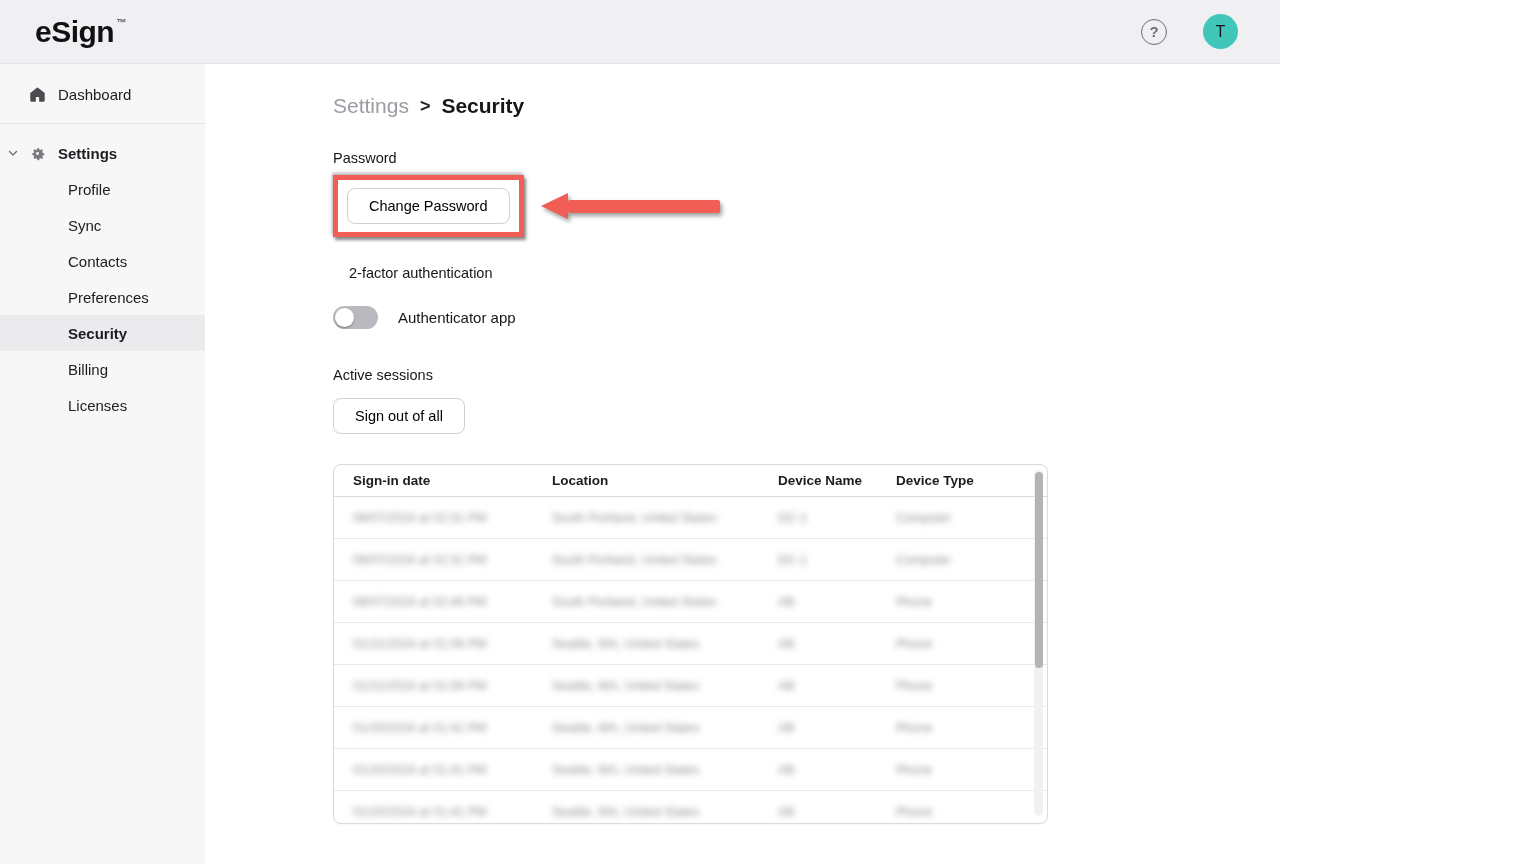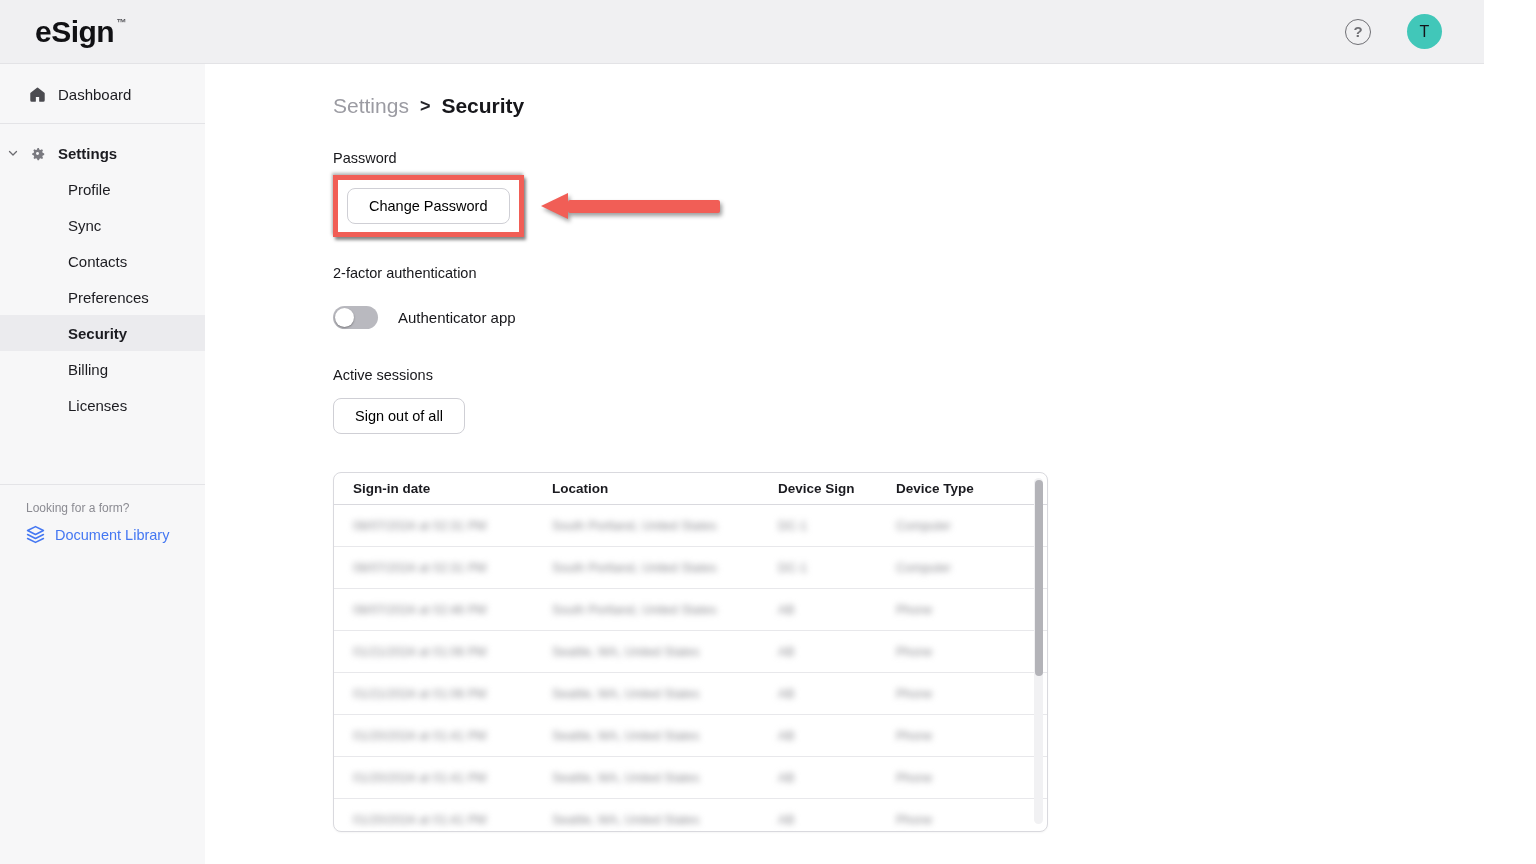--- a/index.html
+++ b/index.html
@@ -1,19 +1,19 @@
 <!DOCTYPE html>
 <html><head>
 <meta charset="utf-8">
 <style>
   * { margin:0; padding:0; box-sizing:border-box; }
   html,body { width:1536px; height:864px; font-family:"Liberation Sans", sans-serif; background:#ffffff; overflow:hidden; }
 
   
-  .header { position:fixed; top:0; left:0; width:1484px; height:64px; background:#f0f0f2; border-bottom:1px solid #e3e3e6; display:flex; align-items:center; z-index:10; }
+  .header { position:fixed; top:0; left:0; width:1280px; height:64px; background:#f0f0f2; border-bottom:1px solid #e3e3e6; display:flex; align-items:center; z-index:10; }
   .logo-wrap { margin-left:35px; display:flex; align-items:flex-start; cursor:default; }
   .logo-text { font-size:30px; font-weight:800; color:#111114; letter-spacing:-0.5px; }
   .logo-tm { font-size:10px; font-weight:700; color:#55555a; margin-left:2px; margin-top:2px; }
   .header-right { margin-left:auto; margin-right:42px; display:flex; align-items:center; gap:36px; }
   .help-circle { width:26px; height:26px; border:1.6px solid #6f6f74; border-radius:50%; display:flex; align-items:center; justify-content:center; font-size:15px; color:#6f6f74; font-weight:600; cursor:pointer; background:transparent; }
   .avatar { width:35px; height:35px; border-radius:50%; background:#41c7b9; display:flex; align-items:center; justify-content:center; font-size:16px; color:#15151a; cursor:pointer; }
 
   
   .sidebar { position:fixed; top:64px; left:0; width:205px; height:800px; background:#f7f7f8; display:flex; flex-direction:column; }
   .side-item { height:36px; display:flex; align-items:center; font-size:15px; color:#1c1c21; cursor:pointer; position:relative; }
@@ -40,31 +40,31 @@
 
   .section-label { font-size:14.5px; color:#17171b; margin-top:32px; }
 
   .pw-row { display:flex; align-items:center; margin-top:9px; }
   .red-box { display:inline-block; border:5px solid #f15e56; padding:8px 9px; background:#ffffff; box-shadow:2px 3px 3px rgba(40,40,40,0.55), -1px -2px 3px rgba(40,40,40,0.35); }
   .btn { background:#ffffff; border:1px solid #cfcfd5; border-radius:8px; padding:9px 21px; font-size:14.5px; color:#000000; cursor:pointer; font-family:"Liberation Sans", sans-serif; }
   .arrow { margin-left:17px; display:flex; align-items:center; filter:drop-shadow(2px 3px 2px rgba(40,40,40,0.45)); }
   .arrow-head { width:0; height:0; border-top:13px solid transparent; border-bottom:13px solid transparent; border-right:27px solid #f15e56; }
   .arrow-body { width:152px; height:13px; background:#f15e56; border-radius:2px; }
 
-  .twofa-title { margin-top:28px; }
+  .twofa-title { margin-top:28px;margin-left:16px; }
   .toggle-row { display:flex; align-items:center; margin-top:25px; }
   .toggle { width:45px; height:23px; border-radius:12px; background:#b9b9bf; position:relative; cursor:pointer; flex:0 0 auto; }
   .toggle-knob { position:absolute; left:2px; top:2px; width:19px; height:19px; border-radius:50%; background:#ffffff; box-shadow:0 1px 2px rgba(0,0,0,0.35); }
   .toggle-label { font-size:15px; color:#17171b; margin-left:20px; }
 
   .sessions-title { margin-top:38px; }
   .signout-wrap { margin-top:15px; }
 
   
-  .table-card { margin-top:38px; width:715px; height:360px; border:1px solid #d9d9de; border-radius:8px; background:#ffffff; overflow:hidden; position:relative; box-shadow:0 1px 2px rgba(0,0,0,0.04); }
+  .table-card { margin-top:30px; width:715px; height:360px; border:1px solid #d9d9de; border-radius:8px; background:#ffffff; overflow:hidden; position:relative; box-shadow:0 1px 2px rgba(0,0,0,0.04); }
   .t-head { display:flex; height:32px; align-items:center; border-bottom:1px solid #d9d9de; }
   .t-head .t-cell { font-size:13.5px; font-weight:700; color:#1b1b20; }
   .t-row { display:flex; height:42px; align-items:center; border-bottom:1px solid #e8e8eb; }
   .t-cell { padding-left:19px; overflow:hidden; white-space:nowrap; }
   .c1 { width:199px; flex:0 0 auto; }
   .c2 { width:226px; flex:0 0 auto; }
   .c3 { width:118px; flex:0 0 auto; }
   .c4 { width:130px; flex:0 0 auto; }
   .redacted { color:#8f8f94; font-size:12.5px; filter:blur(3px); user-select:none; }
   .sb-track { position:absolute; top:5px; right:4px; width:9px; height:346px; background:#f1f1f3; border-radius:5px; }
@@ -127,32 +127,20 @@
   <div class="side-item lvl2 active">
       <span>Security</span>
     </div>
   <div class="side-item lvl2">
       <span>Billing</span>
     </div>
   <div class="side-item lvl2">
       <span>Licenses</span>
     </div>
 
-  <div class="side-footer">
-    <div class="side-footer-divider"></div>
-    <div class="form-prompt">Looking for a form?</div>
-    <div class="library-row">
-      <svg viewBox="0 0 24 24" fill="none" stroke="#4477f2" stroke-width="2" stroke-linejoin="round" stroke-linecap="round">
-          <polygon points="12 2 2 7 12 12 22 7 12 2"></polygon>
-          <polyline points="2 12 12 17 22 12"></polyline>
-          <polyline points="2 17 12 22 22 17"></polyline>
-        </svg>
-      <span class="library-label">Document Library</span>
-    </div>
-  </div>
 </div>
 
 <div class="main">
 
   <div class="breadcrumb">
     <span class="bc-parent">Settings</span>
     <span class="bc-sep">&gt;</span>
     <span class="bc-current">Security</span>
   </div>
 
@@ -180,21 +168,21 @@
   <div class="section-label sessions-title">Active sessions</div>
 
   <div class="signout-wrap">
     <button class="btn">Sign out of all</button>
   </div>
 
   <div class="table-card">
     <div class="t-head">
       <div class="t-cell c1">Sign-in date</div>
       <div class="t-cell c2">Location</div>
-      <div class="t-cell c3">Device Sign</div>
+      <div class="t-cell c3">Device Name</div>
       <div class="t-cell c4">Device Type</div>
     </div>
 
     <div class="t-row">
       <div class="t-cell c1 redacted">08/07/2024 at 02:31 PM</div>
       <div class="t-cell c2 redacted">South Portland, United States</div>
       <div class="t-cell c3 redacted">DC-1</div>
       <div class="t-cell c4 redacted">Computer</div>
     </div>
     <div class="t-row">

